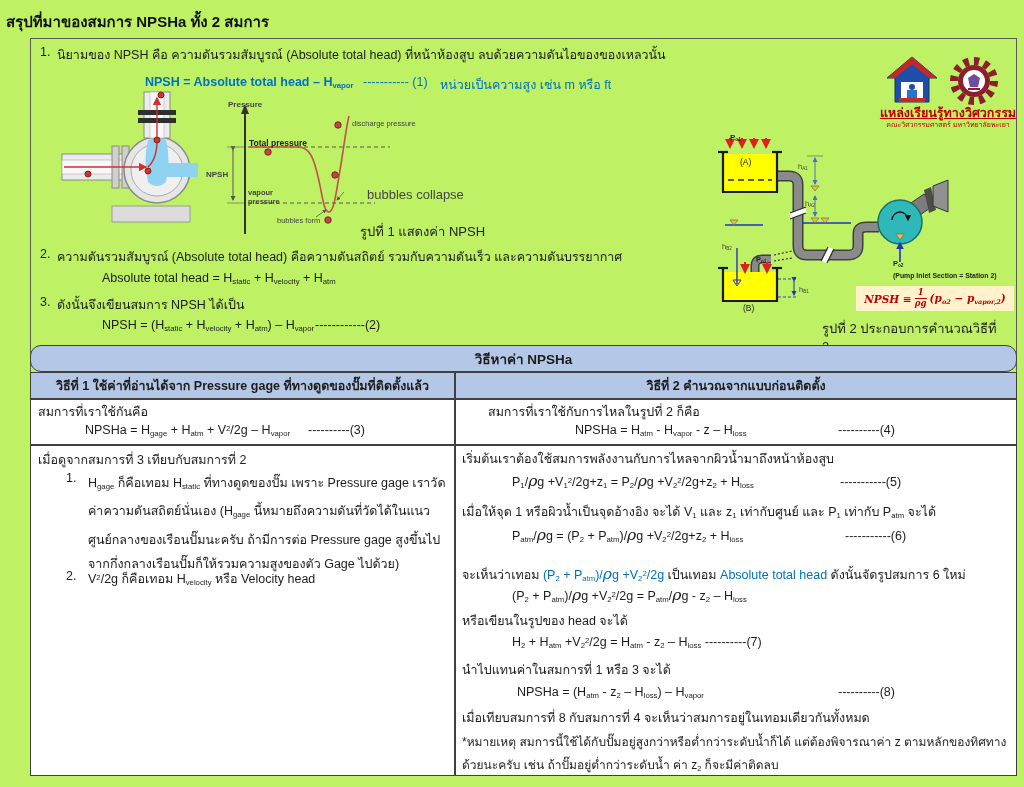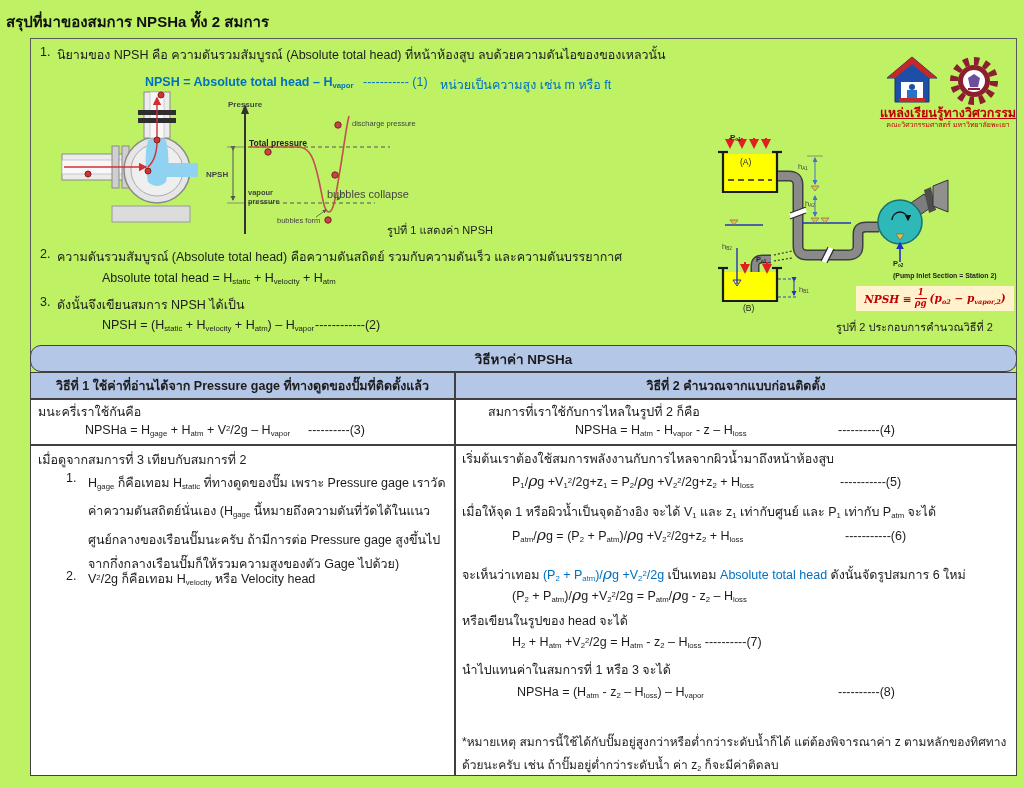--- a/index.html
+++ b/index.html
@@ -13,21 +13,21 @@
   sub{font-size:0.62em;vertical-align:-0.25em;}
   sup{font-size:0.62em;vertical-align:0.45em;}
   .blu{color:#0070C0;}
   .bluline{color:#0070C0;font-weight:600;}
   .rho{font-family:"DejaVu Serif",serif;font-style:italic;font-size:1.25em;line-height:0;}
   .main-box{border:1.5px solid #595959;box-sizing:border-box;}
   .cell{box-sizing:border-box;border:1px solid #404040;}
   .hdr{background:#B4C7E7;display:flex;align-items:center;justify-content:center;
        font-weight:bold;}
   .lbl{color:#444;line-height:1.15;}
-  .figcap{font-size:11px;text-align:center;color:#222;}
+  .figcap{font-size:13px;text-align:left;color:#222;}
   .red-brand{color:#C00000;text-align:center;}
   .eqbox{background:#FFF2CC;color:#C00000;display:flex;align-items:center;justify-content:center;
          font-family:"DejaVu Serif",serif;font-style:italic;font-weight:bold;font-size:10.5px;white-space:nowrap;}
   .frac{display:inline-flex;flex-direction:column;align-items:center;vertical-align:middle;
         margin:0 3px;font-size:0.82em;line-height:1.15;}
   .frac .num{border-bottom:1px solid #C00000;padding:0 3px;}
   .pre{white-space:pre-line;}
   svg{display:block;}
 </style>
 </head>
@@ -94,21 +94,21 @@
     <circle cx="128" cy="124" r="3.2" fill="#B94A48" stroke="#8b1d1d"></circle>
     <circle cx="138" cy="29" r="3.2" fill="#B94A48" stroke="#8b1d1d"></circle>
   </svg>
 
   <div class="abs lbl" style="left:228px;top:100px;font-size:8px;font-weight:bold;">Pressure</div>
   <div class="abs lbl" style="left:249px;top:139px;font-size:8.5px;font-weight:bold;color:#222;">Total pressure</div>
   <div class="abs lbl" style="left:206px;top:170px;font-size:8px;font-weight:bold;">NPSH</div>
   <div class="abs lbl pre" style="left:248px;top:189px;font-size:7.5px;font-weight:bold;">vapour
 pressure</div>
   <div class="abs lbl" style="left:277px;top:217px;font-size:7.5px;">bubbles form</div>
-  <div class="abs lbl" style="left:327px;top:188px;font-size:11px;">bubbles collapse</div>
+  <div class="abs lbl" style="left:367px;top:188px;font-size:13px;">bubbles collapse</div>
   <div class="abs lbl" style="left:352px;top:120px;font-size:7.5px;">discharge pressure</div>
   <div class="abs figcap" style="left:360px;top:221px;width:160px;">รูปที่ 1 แสดงค่า NPSH</div>
 
   <div class="abs thai" style="left:40px;top:247px;">2.</div>
   <div class="abs thai nowrap" style="left:57px;top:247px;">ความดันรวมสัมบูรณ์ (Absolute total head) คือความดันสถิตย์ รวมกับความดันเร็ว และความดันบรรยากาศ</div>
   <div class="abs eq" style="left:102px;top:271px;">Absolute total head = H<sub>static</sub> + H<sub>velocity</sub> + H<sub>atm</sub></div>
   <div class="abs thai" style="left:40px;top:295px;">3.</div>
   <div class="abs thai nowrap" style="left:57px;top:295px;">ดังนั้นจึงเขียนสมการ NPSH ได้เป็น</div>
   <div class="abs eq" style="left:102px;top:318px;">NPSH = (H<sub>static</sub> + H<sub>velocity</sub> + H<sub>atm</sub>) – H<sub>vapor</sub></div>
   <div class="abs eq" style="left:315px;top:318px;">------------(2)</div>
@@ -233,21 +233,21 @@
     <span>วิธีที่ 1 ใช้ค่าที่อ่านได้จาก Pressure gage ที่ทางดูดของปั๊มที่ติดตั้งแล้ว</span>
   </div>
   <div class="abs cell hdr" style="left:455px;top:372px;width:562px;height:27px;font-size:12.5px;">
     <span>วิธีที่ 2 คำนวณจากแบบก่อนติดตั้ง</span>
   </div>
   <div class="abs cell" style="left:30px;top:399px;width:425px;height:46px;background:#fff;"></div>
   <div class="abs cell" style="left:455px;top:399px;width:562px;height:46px;background:#fff;"></div>
   <div class="abs cell" style="left:30px;top:445px;width:425px;height:331px;background:#fff;"></div>
   <div class="abs cell" style="left:455px;top:445px;width:562px;height:331px;background:#fff;"></div>
 
-  <div class="abs thai" style="left:38px;top:402px;">มนะครี่เราใช้กันคือ</div>
+  <div class="abs thai" style="left:38px;top:402px;">สมการที่เราใช้กันคือ</div>
   <div class="abs eq" style="left:85px;top:423px;">NPSHa = H<sub>gage</sub> + H<sub>atm</sub> + V<sup>2</sup>/2g – H<sub>vapor</sub></div>
   <div class="abs eq" style="left:308px;top:423px;">----------(3)</div>
   <div class="abs thai" style="left:38px;top:450px;">เมื่อดูจากสมการที่ 3 เทียบกับสมการที่ 2</div>
   <div class="abs thai" style="left:66px;top:471px;">1.</div>
   <div class="abs thai" style="left:88px;top:471px;width:362px;line-height:24.5px;">H<sub>gage</sub> ก็คือเทอม H<sub>static</sub> ที่ทางดูดของปั๊ม เพราะ Pressure gage เราวัดค่าความดันสถิตย์นั่นเอง (H<sub>gage</sub> นี้หมายถึงความดันที่วัดได้ในแนวศูนย์กลางของเรือนปั๊มนะครับ ถ้ามีการต่อ Pressure gage สูงขึ้นไปจากกึ่งกลางเรือนปั๊มก็ให้รวมความสูงของตัว Gage ไปด้วย)</div>
   <div class="abs thai" style="left:66px;top:569px;">2.</div>
   <div class="abs thai" style="left:88px;top:569px;width:362px;">V<sup>2</sup>/2g ก็คือเทอม H<sub>velocity</sub> หรือ Velocity head</div>
 
   <div class="abs thai nowrap" style="left:488px;top:402px;">สมการที่เราใช้กับการไหลในรูปที่ 2 ก็คือ</div>
   <div class="abs eq" style="left:575px;top:423px;">NPSHa = H<sub>atm</sub> - H<sub>vapor</sub> - z – H<sub>loss</sub></div>
@@ -258,15 +258,16 @@
   <div class="abs thai nowrap" style="left:462px;top:502px;">เมื่อให้จุด 1 หรือผิวน้ำเป็นจุดอ้างอิง จะได้ V<sub>1</sub> และ z<sub>1</sub> เท่ากับศูนย์ และ P<sub>1</sub> เท่ากับ P<sub>atm</sub> จะได้</div>
   <div class="abs eq" style="left:512px;top:529px;">P<sub>atm</sub>/<span class="rho">ρ</span>g = (P<sub>2</sub> + P<sub>atm</sub>)/<span class="rho">ρ</span>g +V<sub>2</sub><sup>2</sup>/2g+z<sub>2</sub> + H<sub>loss</sub></div>
   <div class="abs eq" style="left:845px;top:529px;">-----------(6)</div>
   <div class="abs thai nowrap" style="left:462px;top:565px;">จะเห็นว่าเทอม <span class="blu">(P<sub>2</sub> + P<sub>atm</sub>)/<span class="rho">ρ</span>g +V<sub>2</sub><sup>2</sup>/2g</span> เป็นเทอม <span class="blu">Absolute total head</span> ดังนั้นจัดรูปสมการ 6 ใหม่</div>
   <div class="abs eq" style="left:512px;top:589px;">(P<sub>2</sub> + P<sub>atm</sub>)/<span class="rho">ρ</span>g +V<sub>2</sub><sup>2</sup>/2g = P<sub>atm</sub>/<span class="rho">ρ</span>g - z<sub>2</sub> – H<sub>loss</sub></div>
   <div class="abs thai nowrap" style="left:462px;top:611px;">หรือเขียนในรูปของ head จะได้</div>
   <div class="abs eq" style="left:512px;top:635px;">H<sub>2</sub> + H<sub>atm</sub> +V<sub>2</sub><sup>2</sup>/2g = H<sub>atm</sub> - z<sub>2</sub> – H<sub>loss</sub> ----------(7)</div>
   <div class="abs thai nowrap" style="left:462px;top:660px;">นำไปแทนค่าในสมการที่ 1 หรือ 3 จะได้</div>
   <div class="abs eq" style="left:517px;top:685px;">NPSHa = (H<sub>atm</sub> - z<sub>2</sub> – H<sub>loss</sub>) – H<sub>vapor</sub></div>
   <div class="abs eq" style="left:838px;top:685px;">----------(8)</div>
+  <div class="abs thai nowrap" style="left:462px;top:708px;">เมื่อเทียบสมการที่ 8 กับสมการที่ 4 จะเห็นว่าสมการอยู่ในเทอมเดียวกันทั้งหมด</div>
   <div class="abs" style="left:462px;top:731px;width:550px;font-size:12px;line-height:23px;">*หมายเหตุ สมการนี้ใช้ได้กับปั๊มอยู่สูงกว่าหรือต่ำกว่าระดับน้ำก็ได้ แต่ต้องพิจารณาค่า z ตามหลักของทิศทางด้วยนะครับ เช่น ถ้าปั๊มอยู่ต่ำกว่าระดับน้ำ ค่า z<sub>2</sub> ก็จะมีค่าติดลบ</div>
 
 </div>
 
 </body></html>

